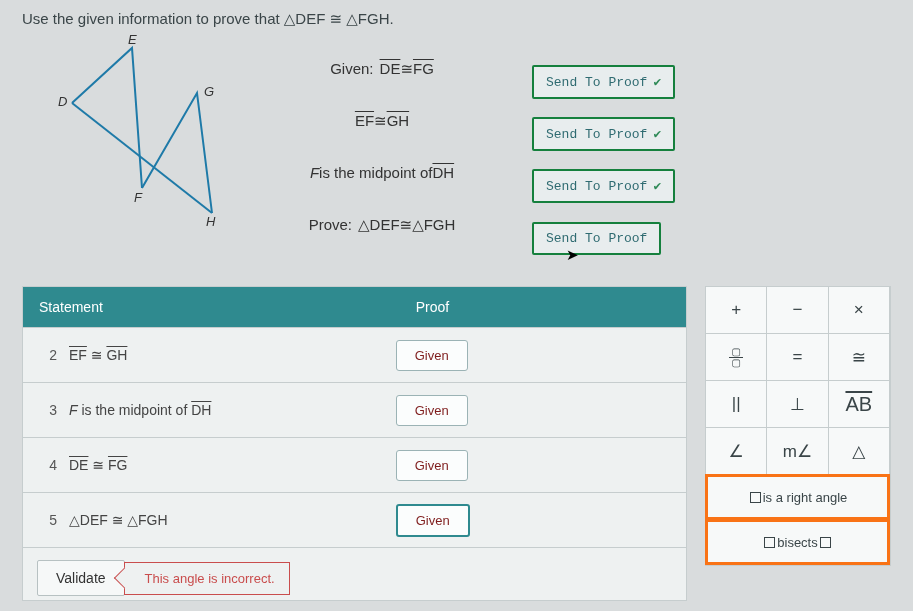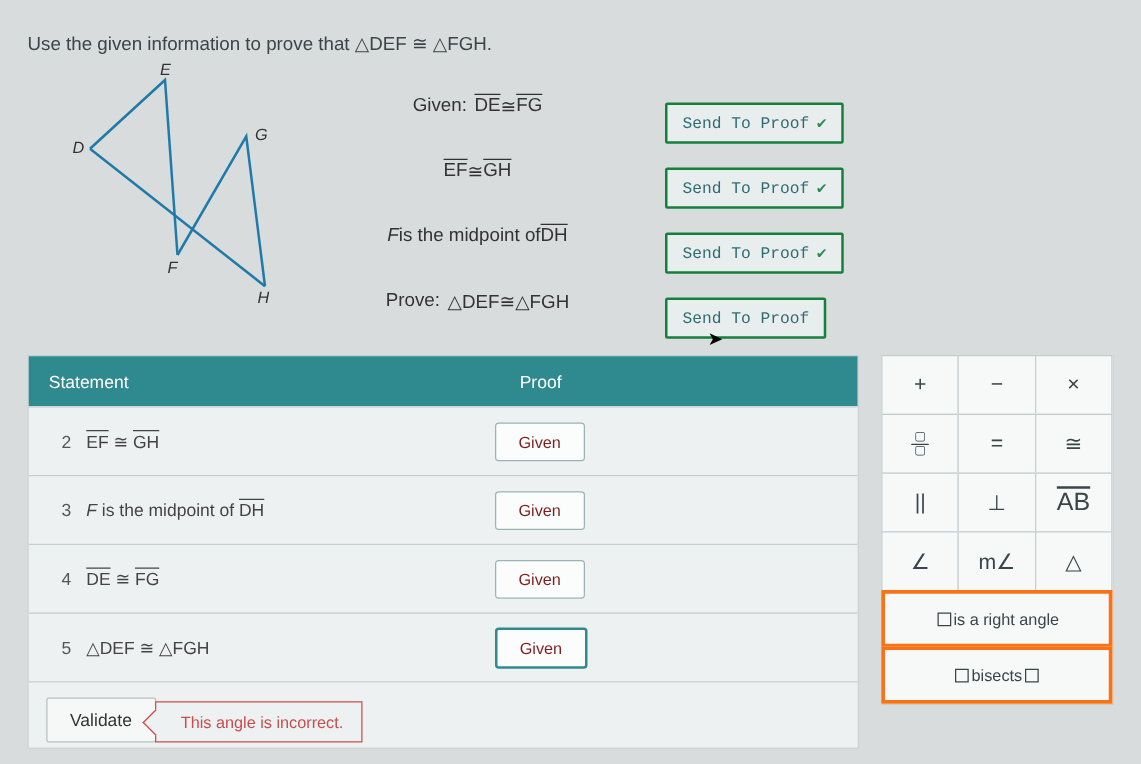--- a/index.html
+++ b/index.html
@@ -1,40 +1,40 @@
 <!DOCTYPE html>
 <html><head>
 <meta charset="utf-8">
 <style>
   html,body{margin:0;padding:0;font-family:Arial,Helvetica,sans-serif;background:#d9dcdd;color:#333;width:913px;height:611px;overflow:hidden}
-  .page{padding:24px 22px 0 22px}
+  .page{padding:8px 22px 0 22px}
   .prompt{font-size:15px;color:#3a4548;margin:2px 0 10px 0}
   .top-area{display:flex;align-items:flex-start;gap:30px;margin-left:30px}
   .diagram{width:180px;height:190px;position:relative;flex:none}
   .given-block{flex:none;width:240px;padding-top:22px;font-size:15px;color:#333}
   .given-row{height:52px;display:flex;align-items:flex-start;justify-content:center}
   .given-row .lbl{margin-right:6px}
   .btn-col{flex:none;padding-top:18px}
   .btn-col .btn-wrap{height:52px;display:flex;align-items:center}
   .send-btn{border:2px solid #15803d;background:#e8edee;color:#2f6b71;font-size:13px;padding:7px 12px;border-radius:2px;cursor:pointer;font-family:Liberation Mono, monospace}
   .send-btn .chk{color:#2f8a57;margin-left:6px;font-weight:bold}
   .tri{font-family:inherit}
   .ov{text-decoration:overline}
-  .lower{display:flex;gap:18px;align-items:flex-start}
+  .lower{display:flex;gap:18px;margin-top:18px;align-items:flex-start}
   .proof{flex:1;background:#e6e9ea;border:1px solid #c6cdce}
   .proof-head{display:flex;background:#2f8a8f;color:#fff;font-size:14px}
   .ph-stmt{flex:0 0 52%;padding:12px 16px}
   .ph-rsn{flex:1;padding:12px 16px}
   .proof-row{display:flex;align-items:center;border-top:1px solid #c6cdce;min-height:54px;background:#eef1f1}
   .pr-num{flex:0 0 34px;text-align:right;padding-right:6px;color:#555;font-size:14px}
   .pr-stmt{flex:0 0 calc(52% - 34px);font-size:14px;color:#444;padding:4px 6px}
   .pr-rsn{flex:1;padding:6px 10px}
   .rsn-btn{display:inline-block;border:1px solid #9bb3b5;background:#fbfdfd;color:#7f1d1d;font-size:13px;padding:7px 18px;border-radius:3px;cursor:pointer}
   .rsn-btn.sel{border:2px solid #2f8a8f}
-  .val-row{display:flex;align-items:flex-end;gap:0;padding:12px 14px 4px 14px;border-top:1px solid #c6cdce;background:#eef1f1}
+  .val-row{display:flex;align-items:center;gap:0;padding:12px 14px 4px 14px;border-top:1px solid #c6cdce;background:#eef1f1}
   .validate-btn{border:1px solid #b7c1c2;background:#f6f8f8;color:#333;font-size:14px;padding:9px 18px;border-radius:2px;cursor:pointer;font-family:inherit}
   .err-tag{position:relative;margin-left:-1px;border:1px solid #c94d4d;color:#c94d4d;font-size:13px;padding:8px 14px 8px 20px;background:#eef1f1}
   .err-tag::before{content:"";position:absolute;left:-8px;top:50%;width:14px;height:14px;border-left:1px solid #c94d4d;border-bottom:1px solid #c94d4d;transform:translateY(-50%) rotate(45deg);background:#eef1f1}
   .palette{flex:none;width:184px;background:#f2f4f4;border:1px solid #c6cdce}
   .pal-row{display:flex}
   .pal-cell{flex:1;height:46px;border:1px solid #c6cdce;margin:-1px 0 0 -1px;display:flex;align-items:center;justify-content:center;font-size:17px;color:#3a4548;cursor:pointer;background:#f7f9f9}
   .pal-wide{flex:1;height:40px;border:3px solid #f97316;margin:-1px 0 0 -1px;display:flex;align-items:center;justify-content:center;font-size:13px;color:#3a4548;cursor:pointer;background:#f7f9f9}
   .frac{display:inline-flex;flex-direction:column;align-items:center;font-size:10px;line-height:1}
   .frac .t{border-bottom:1px solid #3a4548;padding:0 2px}
   .frac .b{padding:0 2px}

